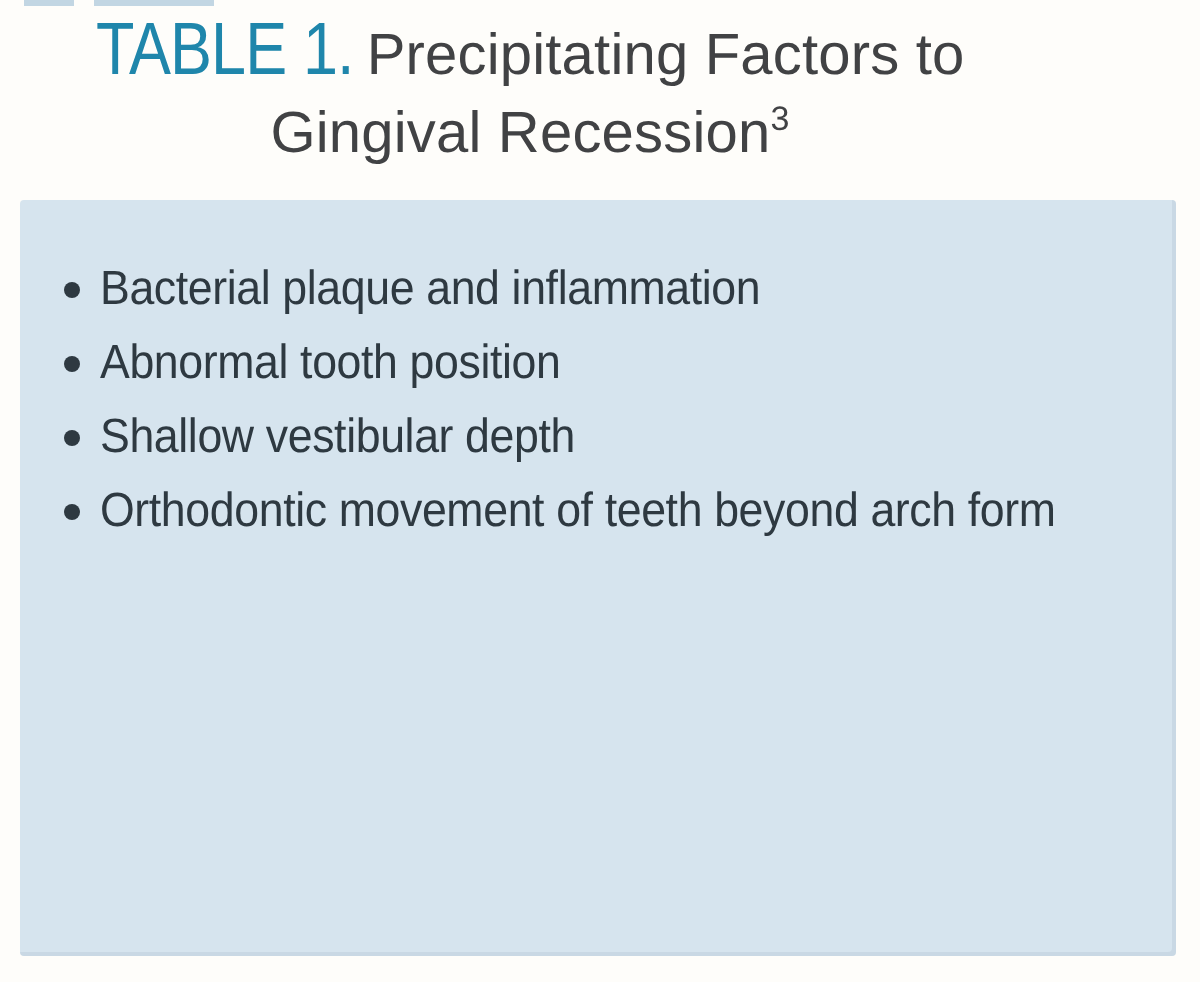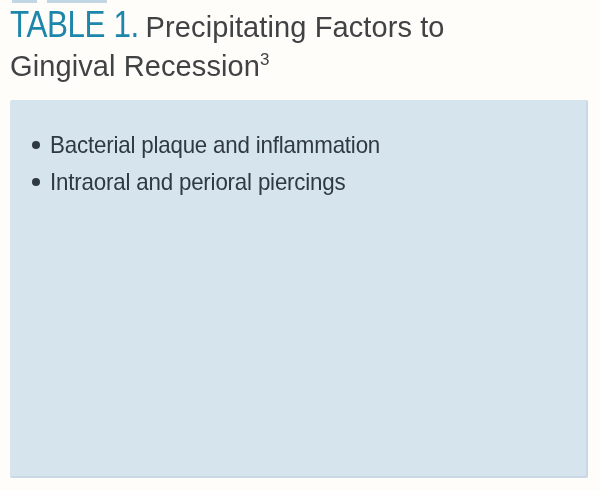--- a/index.html
+++ b/index.html
@@ -30,20 +30,21 @@
   .title {
     position: absolute;
     left: 10px;
     top: 5px;
     width: 510px;
     font-size: 29px;
     line-height: 39px;
     font-weight: 400;
     color: #414244;
     letter-spacing: 0.1px;
+    text-align: center;
   }
   .title .label {
     display: inline-block;
     font-size: 37px;
     line-height: 39px;
     color: #1f86ab;
     letter-spacing: -0.5px;
     transform: scaleX(0.85);
     transform-origin: 0 78%;
     margin-right: -16px;
@@ -104,18 +105,26 @@
   <h1 class="title"><span class="label">TABLE 1.</span><span>Precipitating Factors to Gingival Recession</span><sup>3</sup></h1>
 
   <div class="table-box">
     <ul>
       <li>
           <span class="dot"></span>
           <span class="li-text">Bacterial plaque and inflammation</span>
         </li>
       <li>
           <span class="dot"></span>
-          <span class="li-text">Intraoral and perioral piercings</span>
+          <span class="li-text">Abnormal tooth position</span>
+        </li>
+      <li>
+          <span class="dot"></span>
+          <span class="li-text">Shallow vestibular depth</span>
+        </li>
+      <li>
+          <span class="dot"></span>
+          <span class="li-text">Orthodontic movement of teeth beyond arch form</span>
         </li>
     </ul>
   </div>
 
 </div>
 
 </body></html>

